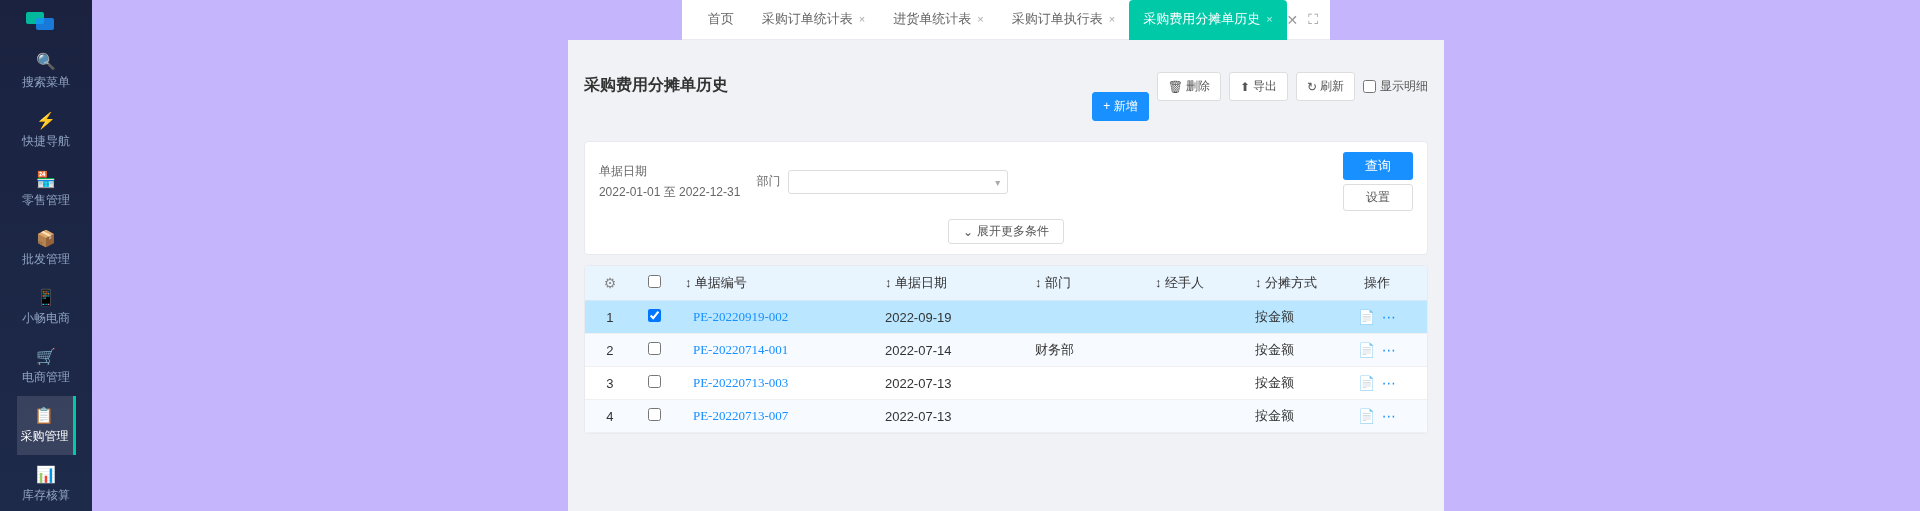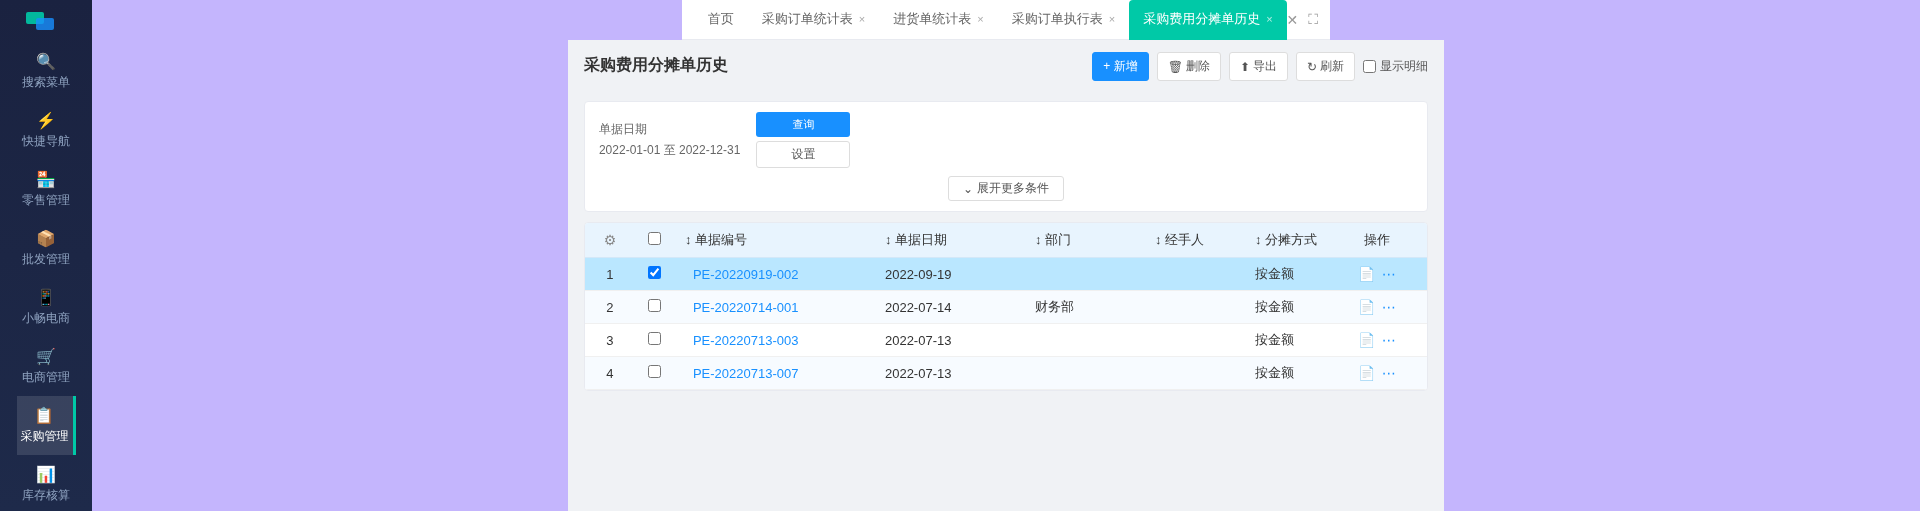--- a/index.html
+++ b/index.html
@@ -124,20 +124,21 @@
       background: #fff;
       color: #555;
       cursor: pointer;
       font-size: 12px;
       border-radius: 3px;
     }
     .toolbar-btn.primary {
       background: #1890ff;
       color: #fff;
       border-color: #1890ff;
+      margin-top: 40px;
     }
     .toolbar-checkbox { display: flex; align-items: center; gap: 4px; font-size: 12px; color: #555; cursor: pointer; }
 
     
     .filter-bar {
       background: #fff;
       border-radius: 4px;
       padding: 10px 14px;
       margin-bottom: 10px;
       border: 1px solid #e8eaf0;
@@ -220,22 +221,22 @@
       transform: translateY(-50%);
       pointer-events: none;
       font-size: 10px;
       color: #aaa;
     }
     .query-btn {
       background: #1890ff;
       color: #fff;
       border: none;
       border-radius: 3px;
-      padding: 5px 36px;
-      font-size: 11px;
+      padding: 5px 22px;
+      font-size: 13px;
       cursor: pointer;
     }
     .settings-btn {
       background: #fff;
       color: #555;
       border: 1px solid #ddd;
       border-radius: 3px;
       padding: 4px 14px;
       font-size: 12px;
       cursor: pointer;
@@ -303,21 +304,21 @@
       gap: 6px;
     }
     .row-action-btn {
       color: #1890ff;
       cursor: pointer;
       font-size: 14px;
     }
     .col-no { width: 50px; text-align: center; }
     .col-checkbox { width: 40px; text-align: center; }
     .col-setting { width: 50px; text-align: center; }
-    .col-doc-no { width: 200px; }
+    .col-doc-no { width: 200px; font-family: Liberation Serif, serif; }
     .col-date { width: 150px; }
     .col-dept { width: 120px; }
     .col-handler { width: 100px; }
     .col-split { width: auto; }
     .col-action { width: 100px; text-align: center; }
 
     .header-setting-icon { cursor: pointer; font-size: 14px; color: #888; }
     input[type="checkbox"] { cursor: pointer; }
   </style>
 </head>
@@ -427,20 +428,28 @@
       <div class="filter-row">
 
         <div style="display:flex; flex-direction:column; ">
           <div style="display:flex; align-items:center; gap:8px;">
             <span class="filter-label">单据日期</span>
           </div>
           <div class="filter-date-range">2022-01-01 至 2022-12-31</div>
         </div>
 
 
+        <div class="filter-select-group">
+          <span class="filter-label">部门</span>
+          <div class="select-wrapper">
+            <select class="filter-select">
+              <option value=""></option>
+            </select>
+          </div>
+        </div>
 
         <div style="display:flex; flex-direction:column; gap:4px;">
           <button class="query-btn">查询</button>
           <button class="settings-btn">设置</button>
         </div>
       </div>
 
       <div class="expand-more">
         <button class="expand-btn">
           <span>⌄</span>

